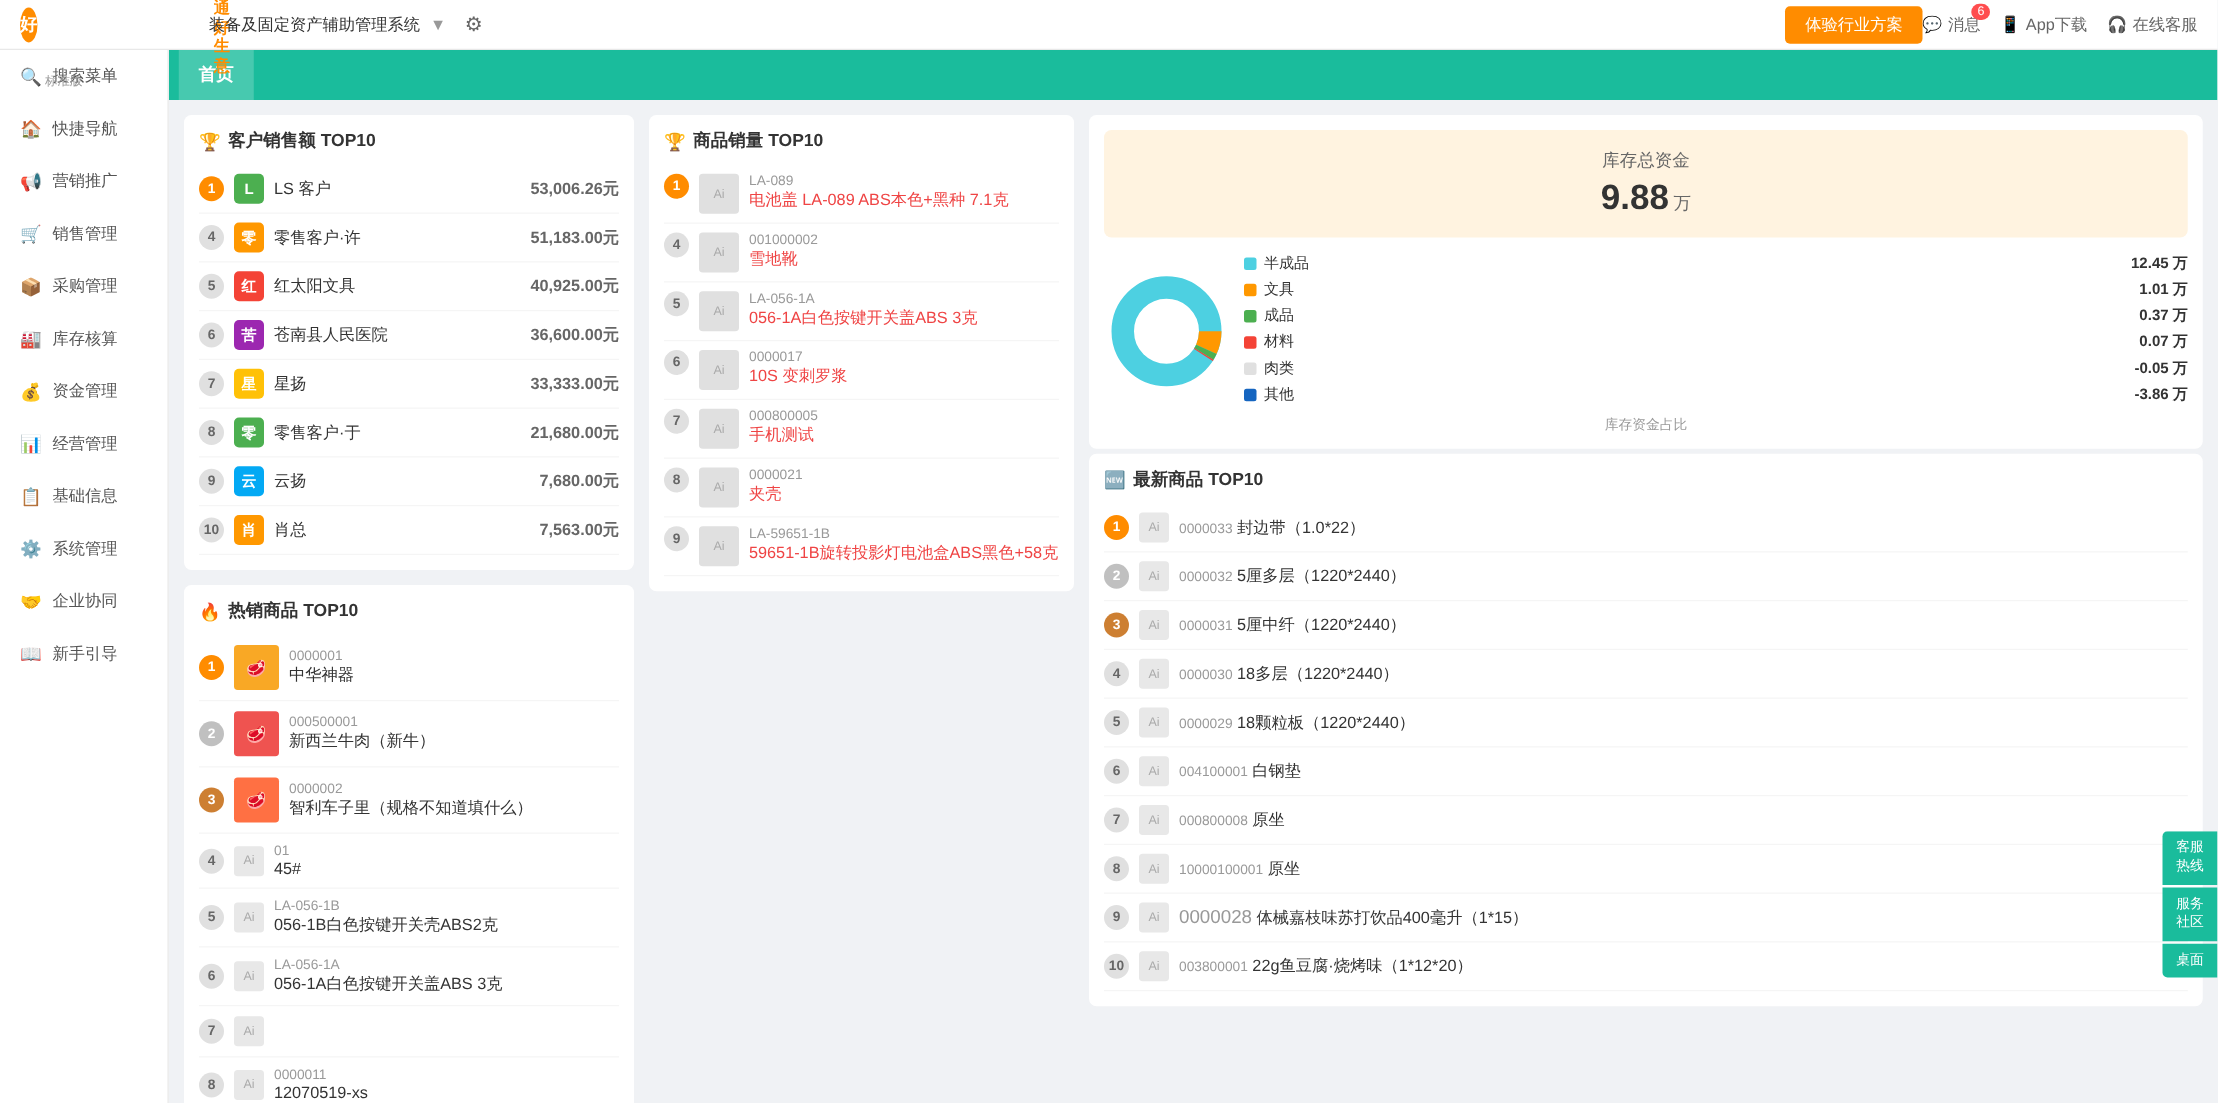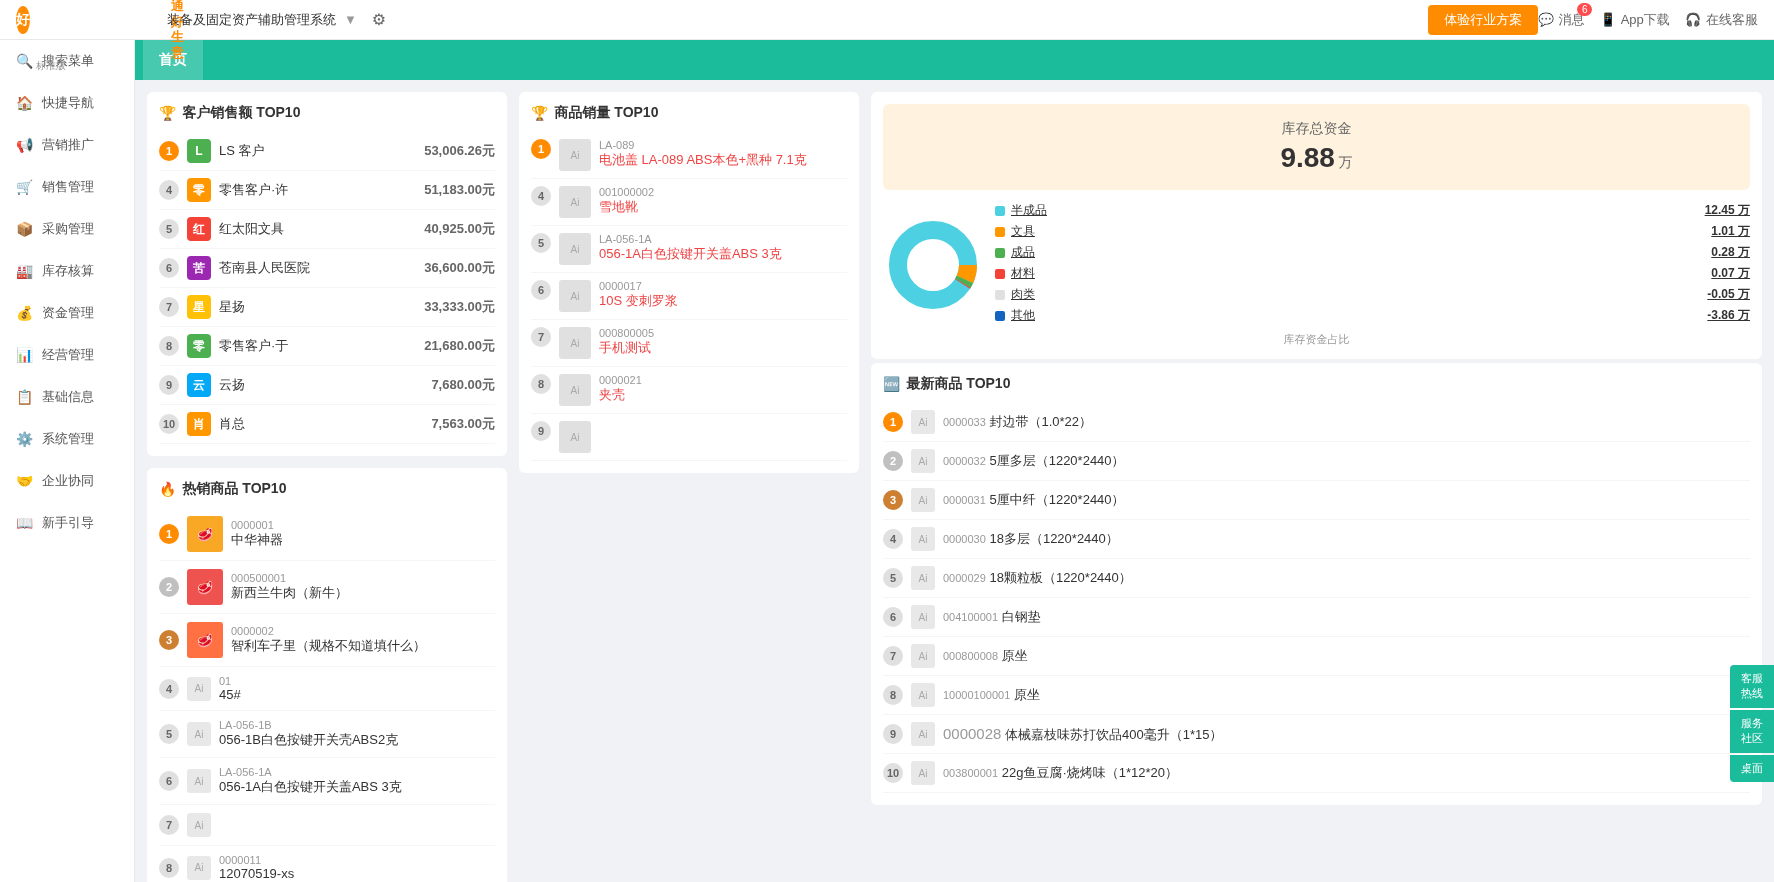--- a/index.html
+++ b/index.html
@@ -61,21 +61,21 @@
     .product-code { color: #999; font-size: 11px; }
     .product-name { color: #ef4444; font-size: 13px; }
 
     
     .stock-card { background: #fff3e0; border-radius: 6px; padding: 16px; text-align: center; }
     .stock-title { font-size: 14px; color: #666; margin-bottom: 4px; }
     .stock-amount { font-size: 28px; font-weight: bold; color: #333; }
     .stock-unit { font-size: 14px; color: #666; }
 
     
-    .chart-container { position: relative; display: flex; align-items: center; gap: 12px; text-decoration: underline; }
+    .chart-container { position: relative; display: flex; align-items: center; gap: 12px; }
     .donut-chart { position: relative; width: 100px; height: 100px; }
     .donut-chart svg { width: 100%; height: 100%; }
     .legend { flex: 1; }
     .legend-item { display: flex; align-items: center; gap: 6px; margin-bottom: 4px; font-size: 12px; }
     .legend-dot { width: 10px; height: 10px; border-radius: 2px; flex-shrink: 0; }
     .legend-name { flex: 1; color: #333; }
     .legend-value { color: #333; font-weight: bold; }
     .legend-note { color: #999; font-size: 11px; margin-top: 4px; text-align: center; }
 
     
@@ -374,20 +374,24 @@
             <div class="rank-num normal">8</div>
             <div class="product-img">Ai</div>
             <div>
               <div class="product-code">0000021</div>
               <div class="product-name">夹壳</div>
             </div>
           </div>
           <div class="product-rank-item">
             <div class="rank-num normal">9</div>
             <div class="product-img">Ai</div>
+            <div>
+              <div class="product-code">LA-59651-1B</div>
+              <div class="product-name">59651-1B旋转投影灯电池盒ABS黑色+58克</div>
+            </div>
           </div>
         </div>
       </div>
 
       <div style="display:flex; flex-direction:column; gap:4px; flex:1;">
 
         <div class="card">
           <div class="stock-card">
             <div class="stock-title">库存总资金</div>
             <div>
@@ -413,21 +417,21 @@
                 <span class="legend-value">12.45 万</span>
               </div>
               <div class="legend-item">
                 <div class="legend-dot" style="background:#ff9800;"></div>
                 <span class="legend-name">文具</span>
                 <span class="legend-value">1.01 万</span>
               </div>
               <div class="legend-item">
                 <div class="legend-dot" style="background:#4caf50;"></div>
                 <span class="legend-name">成品</span>
-                <span class="legend-value">0.28 万</span>
+                <span class="legend-value">0.37 万</span>
               </div>
               <div class="legend-item">
                 <div class="legend-dot" style="background:#f44336;"></div>
                 <span class="legend-name">材料</span>
                 <span class="legend-value">0.07 万</span>
               </div>
               <div class="legend-item">
                 <div class="legend-dot" style="background:#e0e0e0;"></div>
                 <span class="legend-name">肉类</span>
                 <span class="legend-value">-0.05 万</span>

